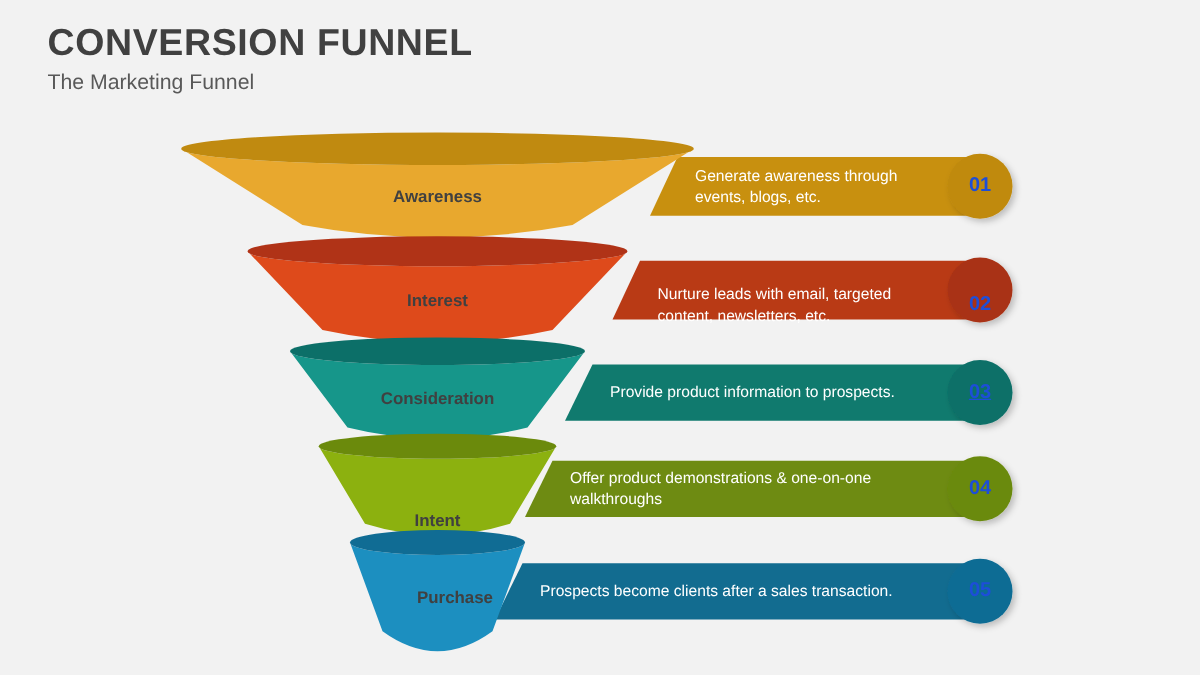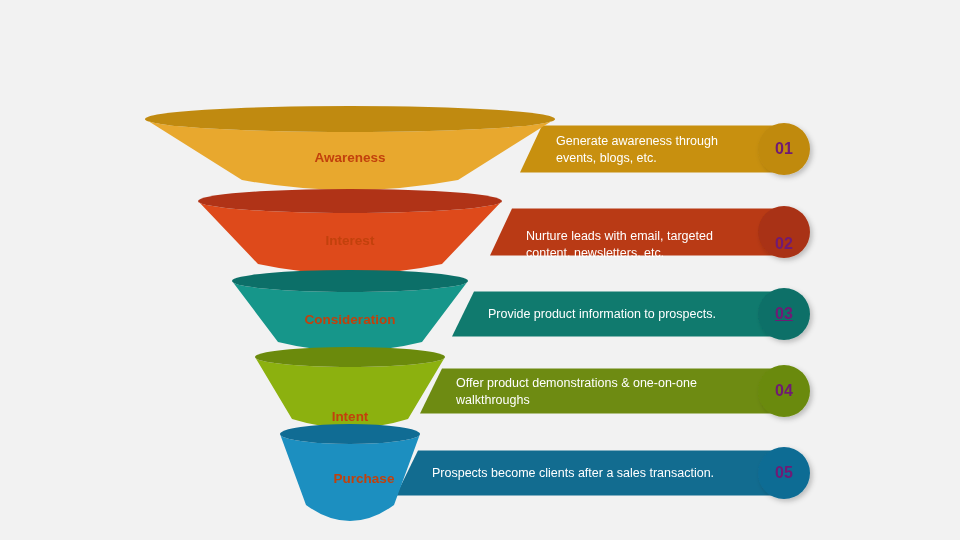--- a/index.html
+++ b/index.html
@@ -50,50 +50,54 @@
   #funnel-layer {
     position: absolute;
     left: 0; top: 0;
     width: 960px;
     height: 540px;
   }
 
   
   .stage-label {
     position: absolute;
-    color: #c2410c;
+    color: #404040;
     font-size: 13.5px;
     font-weight: bold;
     text-align: center;
     transform: translate(-50%, -50%);
     white-space: nowrap;
     pointer-events: none;
   }
   .callout-text {
     position: absolute;
     color: #ffffff;
     font-size: 12.5px;
     line-height: 1.32;
     transform: translateY(-50%);
     pointer-events: none;
   }
   .badge-num {
     position: absolute;
-    color: #701a75;
+    color: #1d4ed8;
     font-size: 16px;
     font-weight: bold;
     transform: translate(-50%, -50%);
     pointer-events: none;
   }
 </style>
 </head>
 <body style="background: rgb(242, 242, 242);">
 
 <div id="stage">
 
+  <div class="header">
+    <h1 class="title">CONVERSION FUNNEL</h1>
+    <p class="subtitle">The Marketing Funnel</p>
+  </div>
 
   <svg id="funnel-layer" viewBox="0 0 960 540">
     <defs>
       <filter id="softshadow" x="-30%" y="-30%" width="180%" height="180%">
         <feDropShadow dx="2.5" dy="2.5" stdDeviation="2.4" flood-color="#000000" flood-opacity="0.22"></feDropShadow>
       </filter>
     </defs>
     <g id="callouts-group">
         <path d="M 542 125.5 L 782 125.5 L 782 172.5 L 520 172.5 Z" fill="#C8900F"></path>
         <circle cx="784" cy="149" r="26" fill="#C08A10" filter="url(#softshadow)"></circle>

